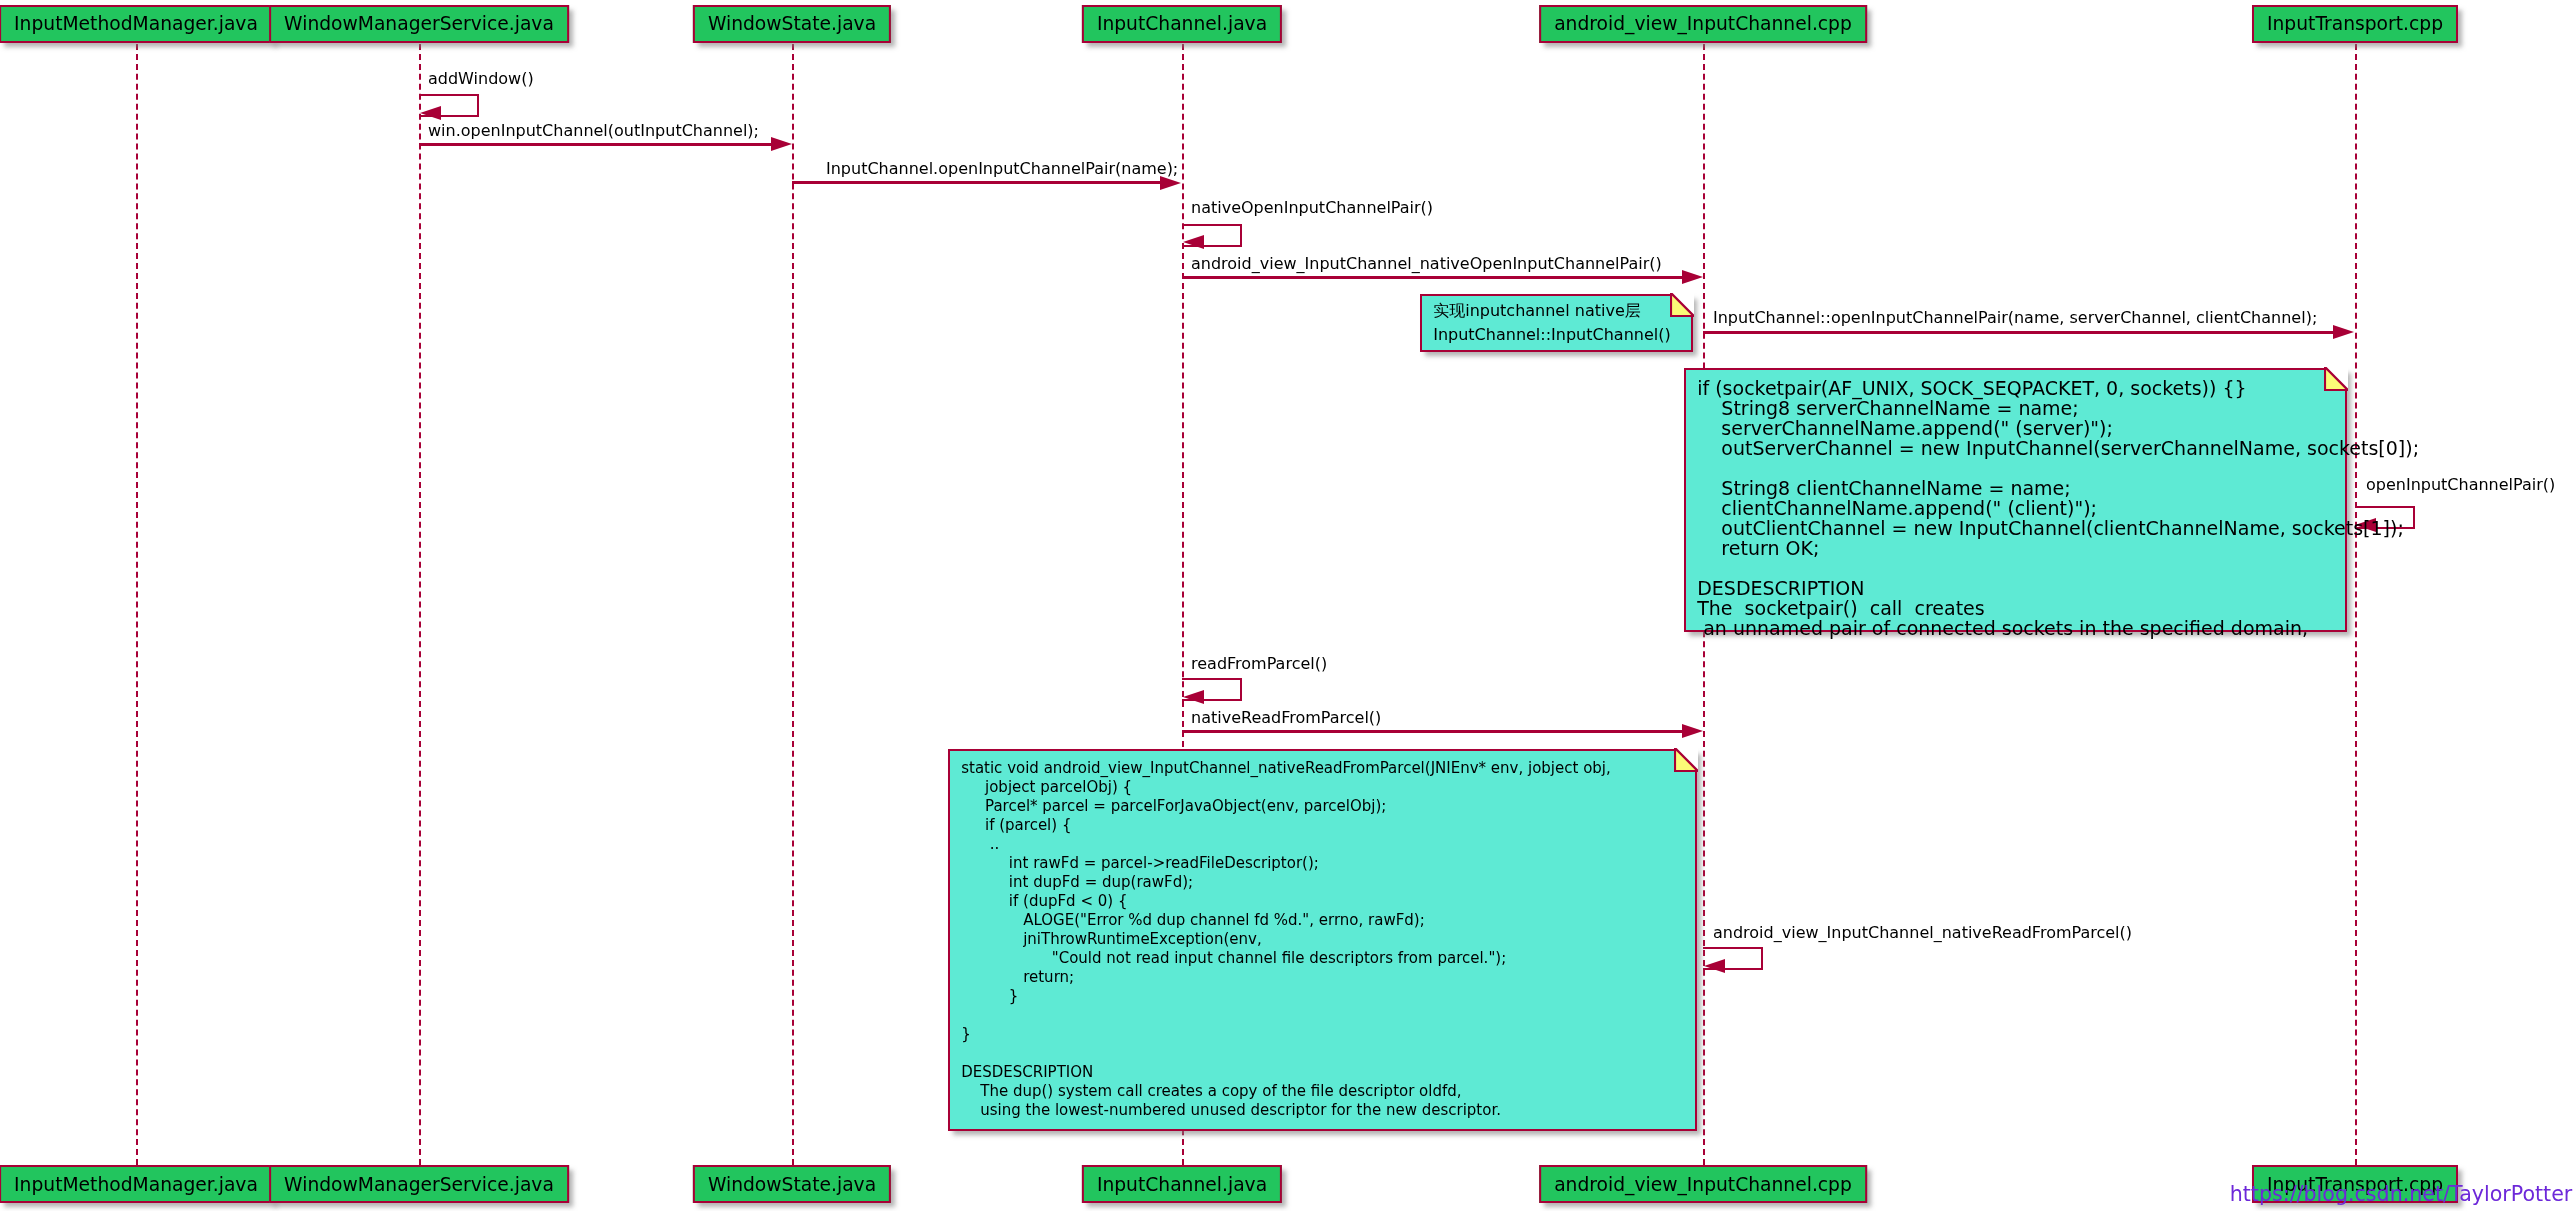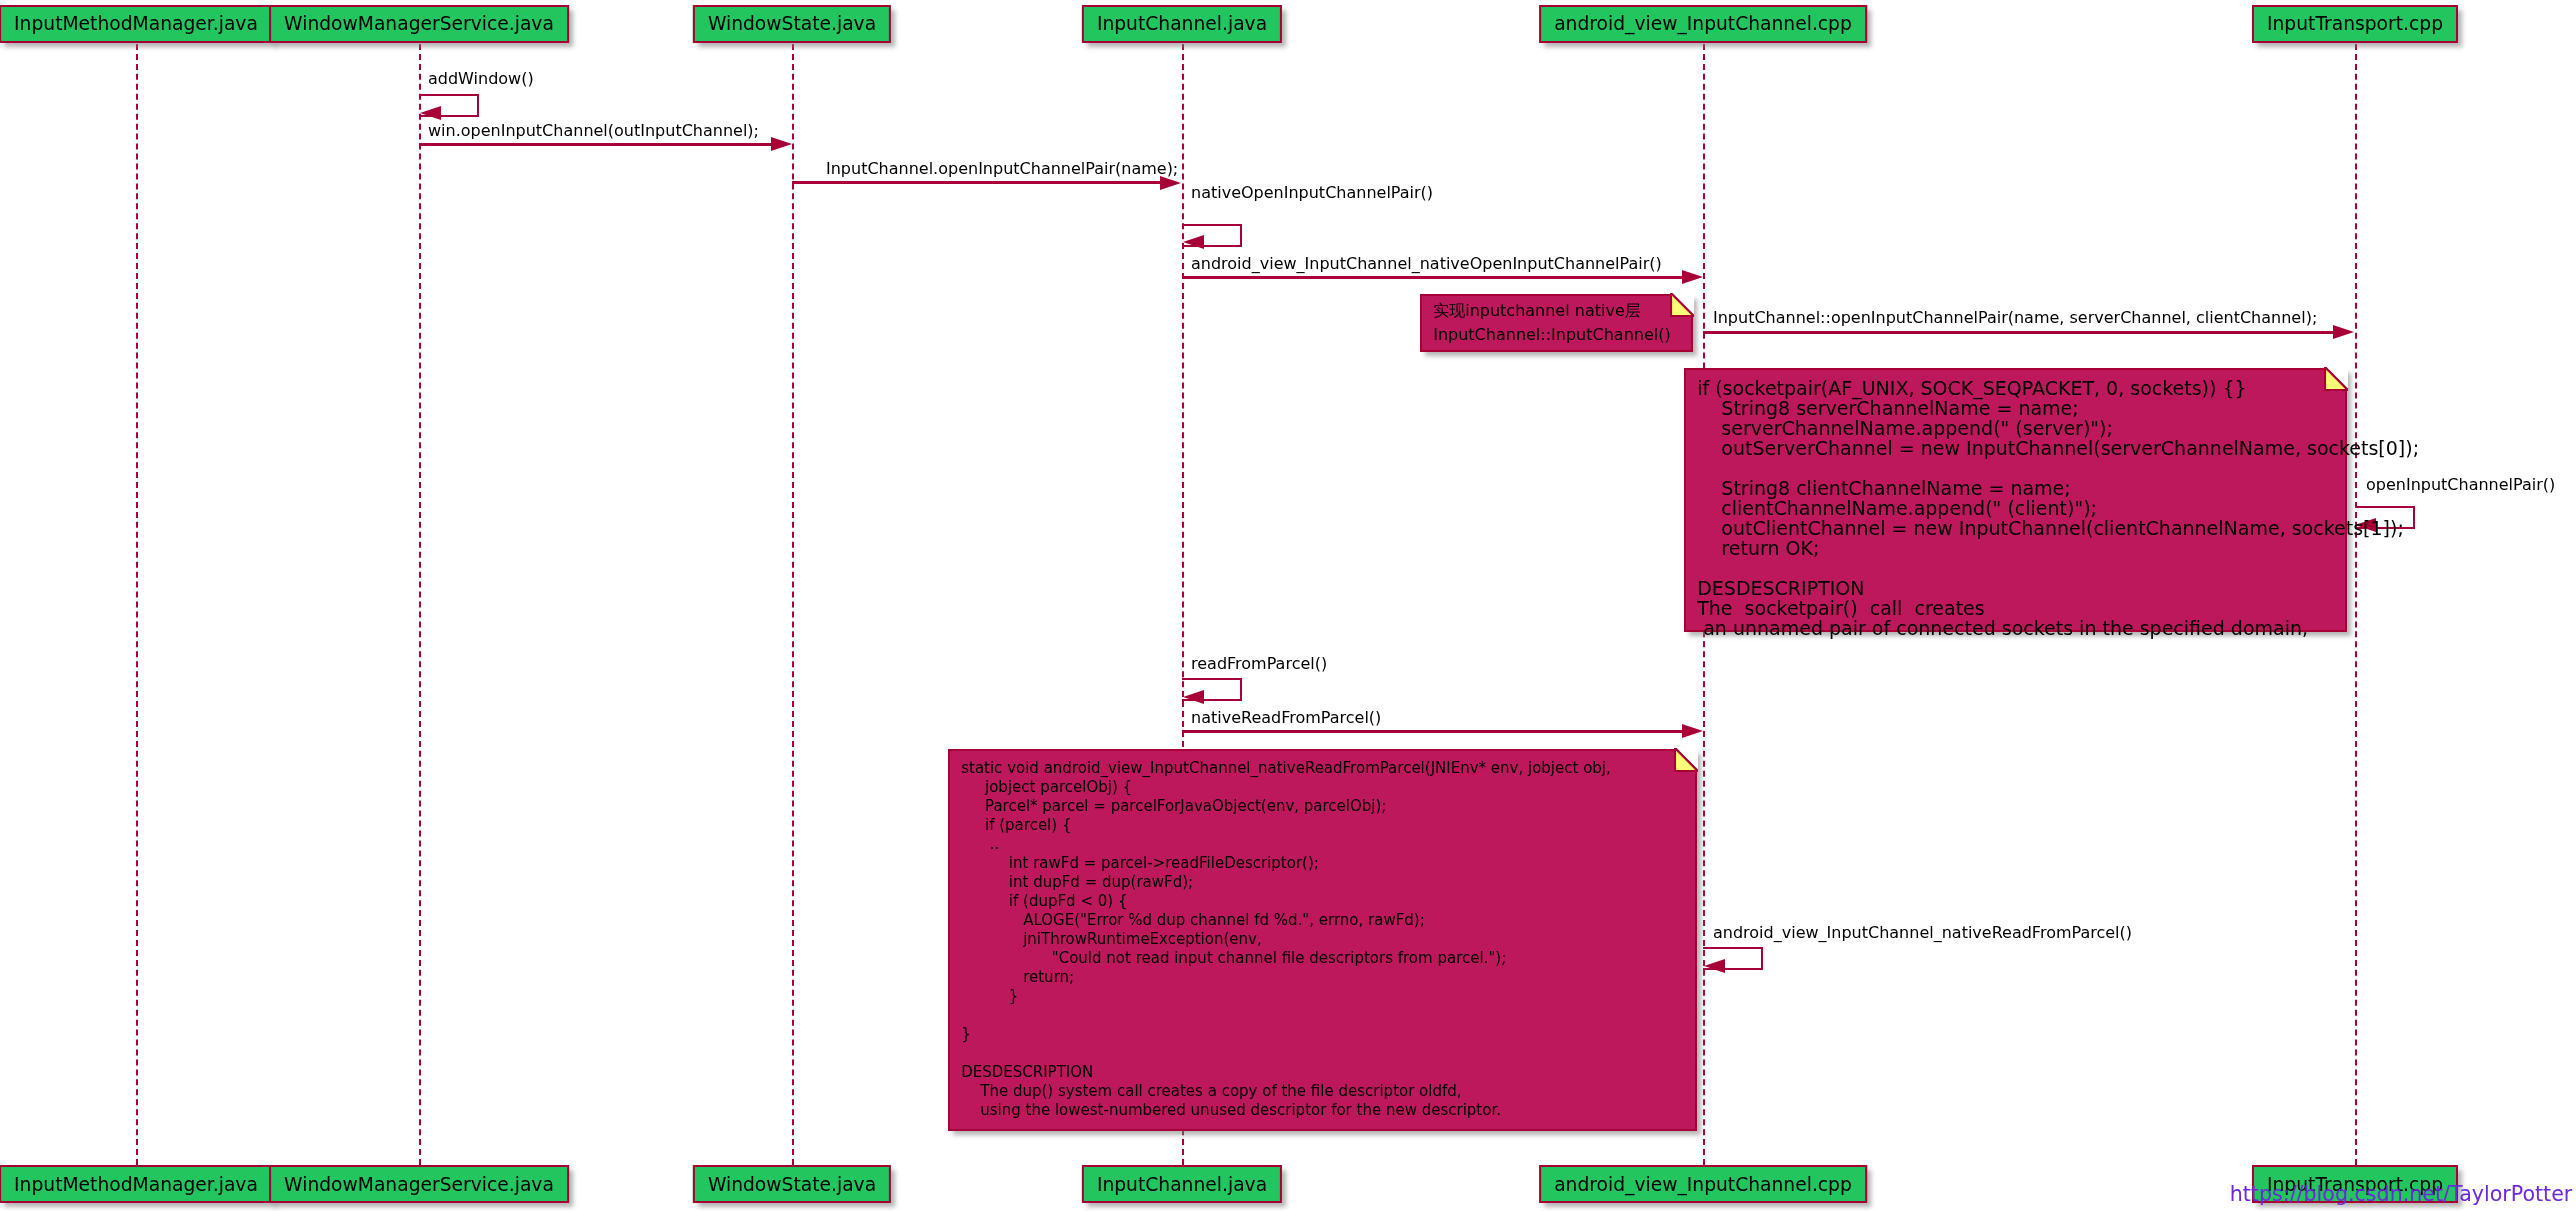--- a/index.html
+++ b/index.html
@@ -28,21 +28,21 @@
     border-left:21.5px solid #A80036; z-index:4; }
   .head-l { position:absolute; width:0; height:0;
     border-top:7.5px solid transparent; border-bottom:7.5px solid transparent;
     border-right:21.5px solid #A80036; z-index:4; }
 
   
   .loop { position:absolute; width:58px; height:18.7px;
     border:2.8px solid #A80036; border-left:none; z-index:4; }
 
   
-  .note { position:absolute; background:#be185d; border:2.8px solid #A80036;
+  .note { position:absolute; background:#5eead4; border:2.8px solid #A80036;
     box-shadow:4.7px 4.7px 4.7px rgba(130,130,130,0.6); z-index:7; }
   .note-text { white-space:pre; font-size:19px; line-height:19.4px; padding:7.5px 11.2px; }
   .note-small .note-text { font-size:16px; line-height:24px; padding:2.8px 11.2px; }
   .note-code2 .note-text { line-height:19px; font-size:15px; }
   .fold { position:absolute; top:-2.8px; right:-2.8px; width:24px; height:24px;
     background:#ffffff; z-index:8; }
   .fold svg { display:block; }
 
   .watermark { position:absolute; right:3.7px; bottom:5.6px; font-size:20.6px;
     color:#6d28d9; z-index:10; white-space:nowrap; }
@@ -78,21 +78,21 @@
   <div class="head-l" style="left:420px; top:106px;"></div>
 
   <div class="msg-label" style="left:428px; top:121px;">win.openInputChannel(outInputChannel);</div>
   <div class="arrow-line" style="left:419px; top:143px; width:357px;"></div>
   <div class="head-r" style="left:771px; top:137px;"></div>
 
   <div class="msg-label" style="left:802px; top:159px;margin-left:24px;">InputChannel.openInputChannelPair(name);</div>
   <div class="arrow-line" style="left:792px; top:181px; width:373px;"></div>
   <div class="head-r" style="left:1160px; top:176px;"></div>
 
-  <div class="msg-label" style="left:1191px; top:183px;">nativeOpenInputChannelPair()</div>
+  <div class="msg-label" style="left:1191px; top:198px;">nativeOpenInputChannelPair()</div>
   <div class="loop" style="left:1182px; top:224px;"></div>
   <div class="head-l" style="left:1183px; top:235px;"></div>
 
   <div class="msg-label" style="left:1191px; top:254px;">android_view_InputChannel_nativeOpenInputChannelPair()</div>
   <div class="arrow-line" style="left:1182px; top:276px; width:505px;"></div>
   <div class="head-r" style="left:1682px; top:270px;"></div>
 
   <div class="note note-small" style="left:1420px; top:294px; width:269px; height:54px;">
     <div class="fold">
       <svg width="24" height="24" viewBox="0 0 26 26">

